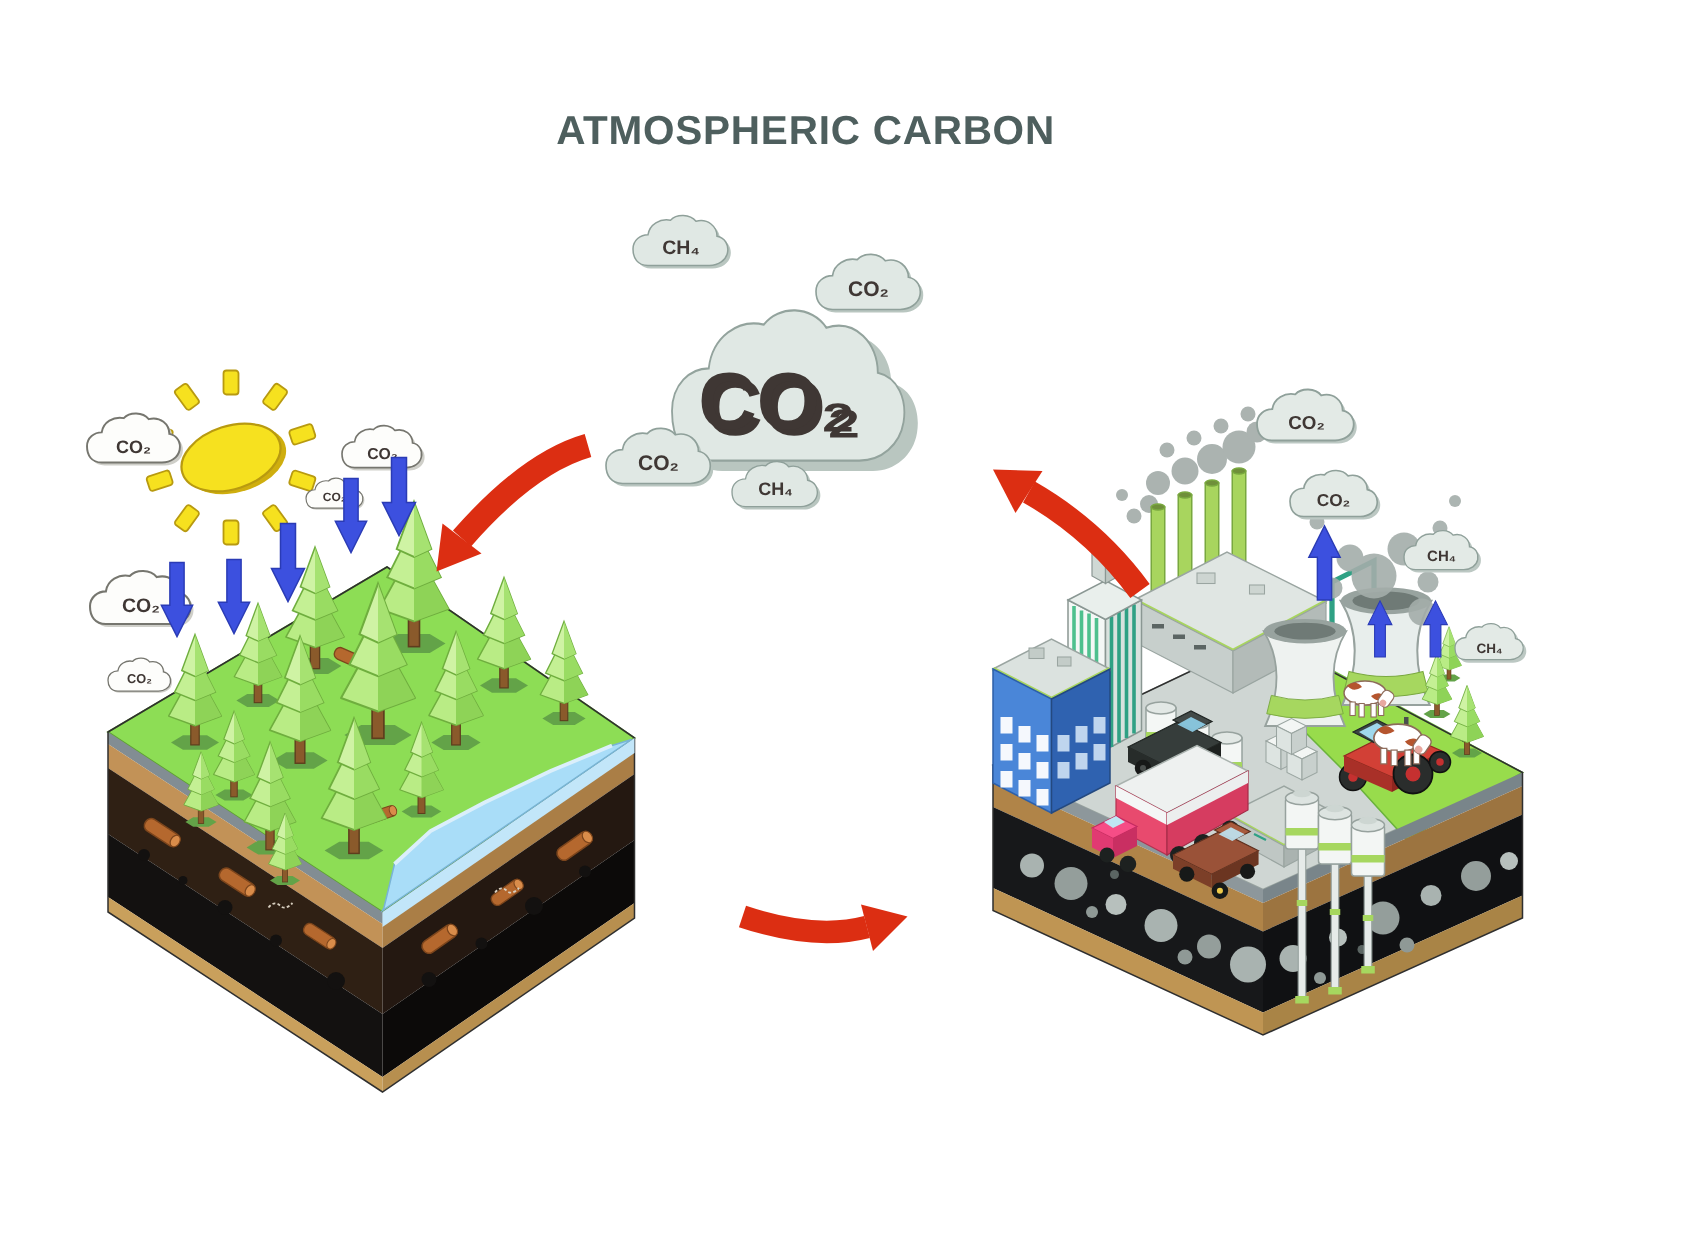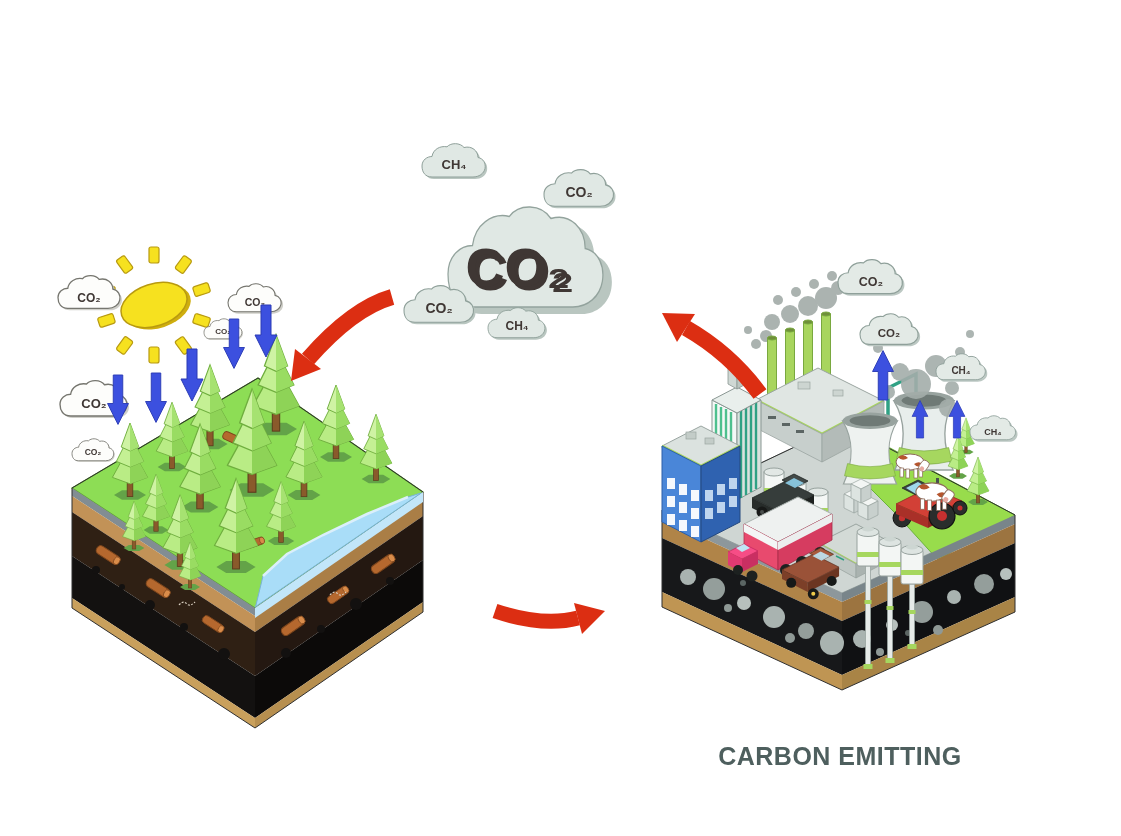--- a/index.html
+++ b/index.html
@@ -54,20 +54,21 @@
         <rect x="9" y="6" width="3.5" height="9" fill="#fff" stroke="#8d6b5a" stroke-width=".7"></rect>
         <g transform="translate(14,2) rotate(35)">
           <rect x="-3" y="-4" width="8" height="11" rx="3" fill="#fff" stroke="#8d6b5a" stroke-width=".8"></rect>
           <circle cx="1" cy="5" r="2.2" fill="#e8a8a0"></circle>
         </g>
       </g>
     </defs>
   </svg>
 
   
+  <div id="title" class="heading">ATMOSPHERIC CARBON</div>
 
   
   <svg class="scene" style="left:398px;top:128px" width="230" height="228" viewBox="0 0 230 228">
 
     <g>
       <use href="#cloud" transform="translate(59,87) scale(2.45,3.0)" fill="#b9c6c0"></use>
       <use href="#cloud" transform="translate(50,80) scale(2.45,3.0)" fill="#e0e8e4" stroke="#93a39d" stroke-width=".5"></use>
       <text class="cl" x="124" y="162" font-size="54" fill="#241e1c">CO₂</text>
       <text class="cl" x="120" y="158" font-size="54" fill="#4e423e">CO₂</text>
     </g>
@@ -537,15 +538,14 @@
   <svg class="scene" style="left:636px;top:302px" width="140" height="105" viewBox="0 0 140 105">
     <path d="M124,92 C102,62 78,42 50,26" stroke="#dc2e12" stroke-width="16" fill="none"></path>
     <polygon points="26,11 41,40 59,12" fill="#dc2e12"></polygon>
   </svg>
   <svg class="scene" style="left:483px;top:585px" width="130" height="60" viewBox="0 0 130 60">
     <path d="M12,26 C45,37 72,39 95,33" stroke="#dc2e12" stroke-width="15" fill="none"></path>
     <polygon points="122,26 99,49 91,18" fill="#dc2e12"></polygon>
   </svg>
 
   
-  <div id="label-right" class="heading">CARBON EMITTING</div>
 
 </div>
 
 </body></html>

